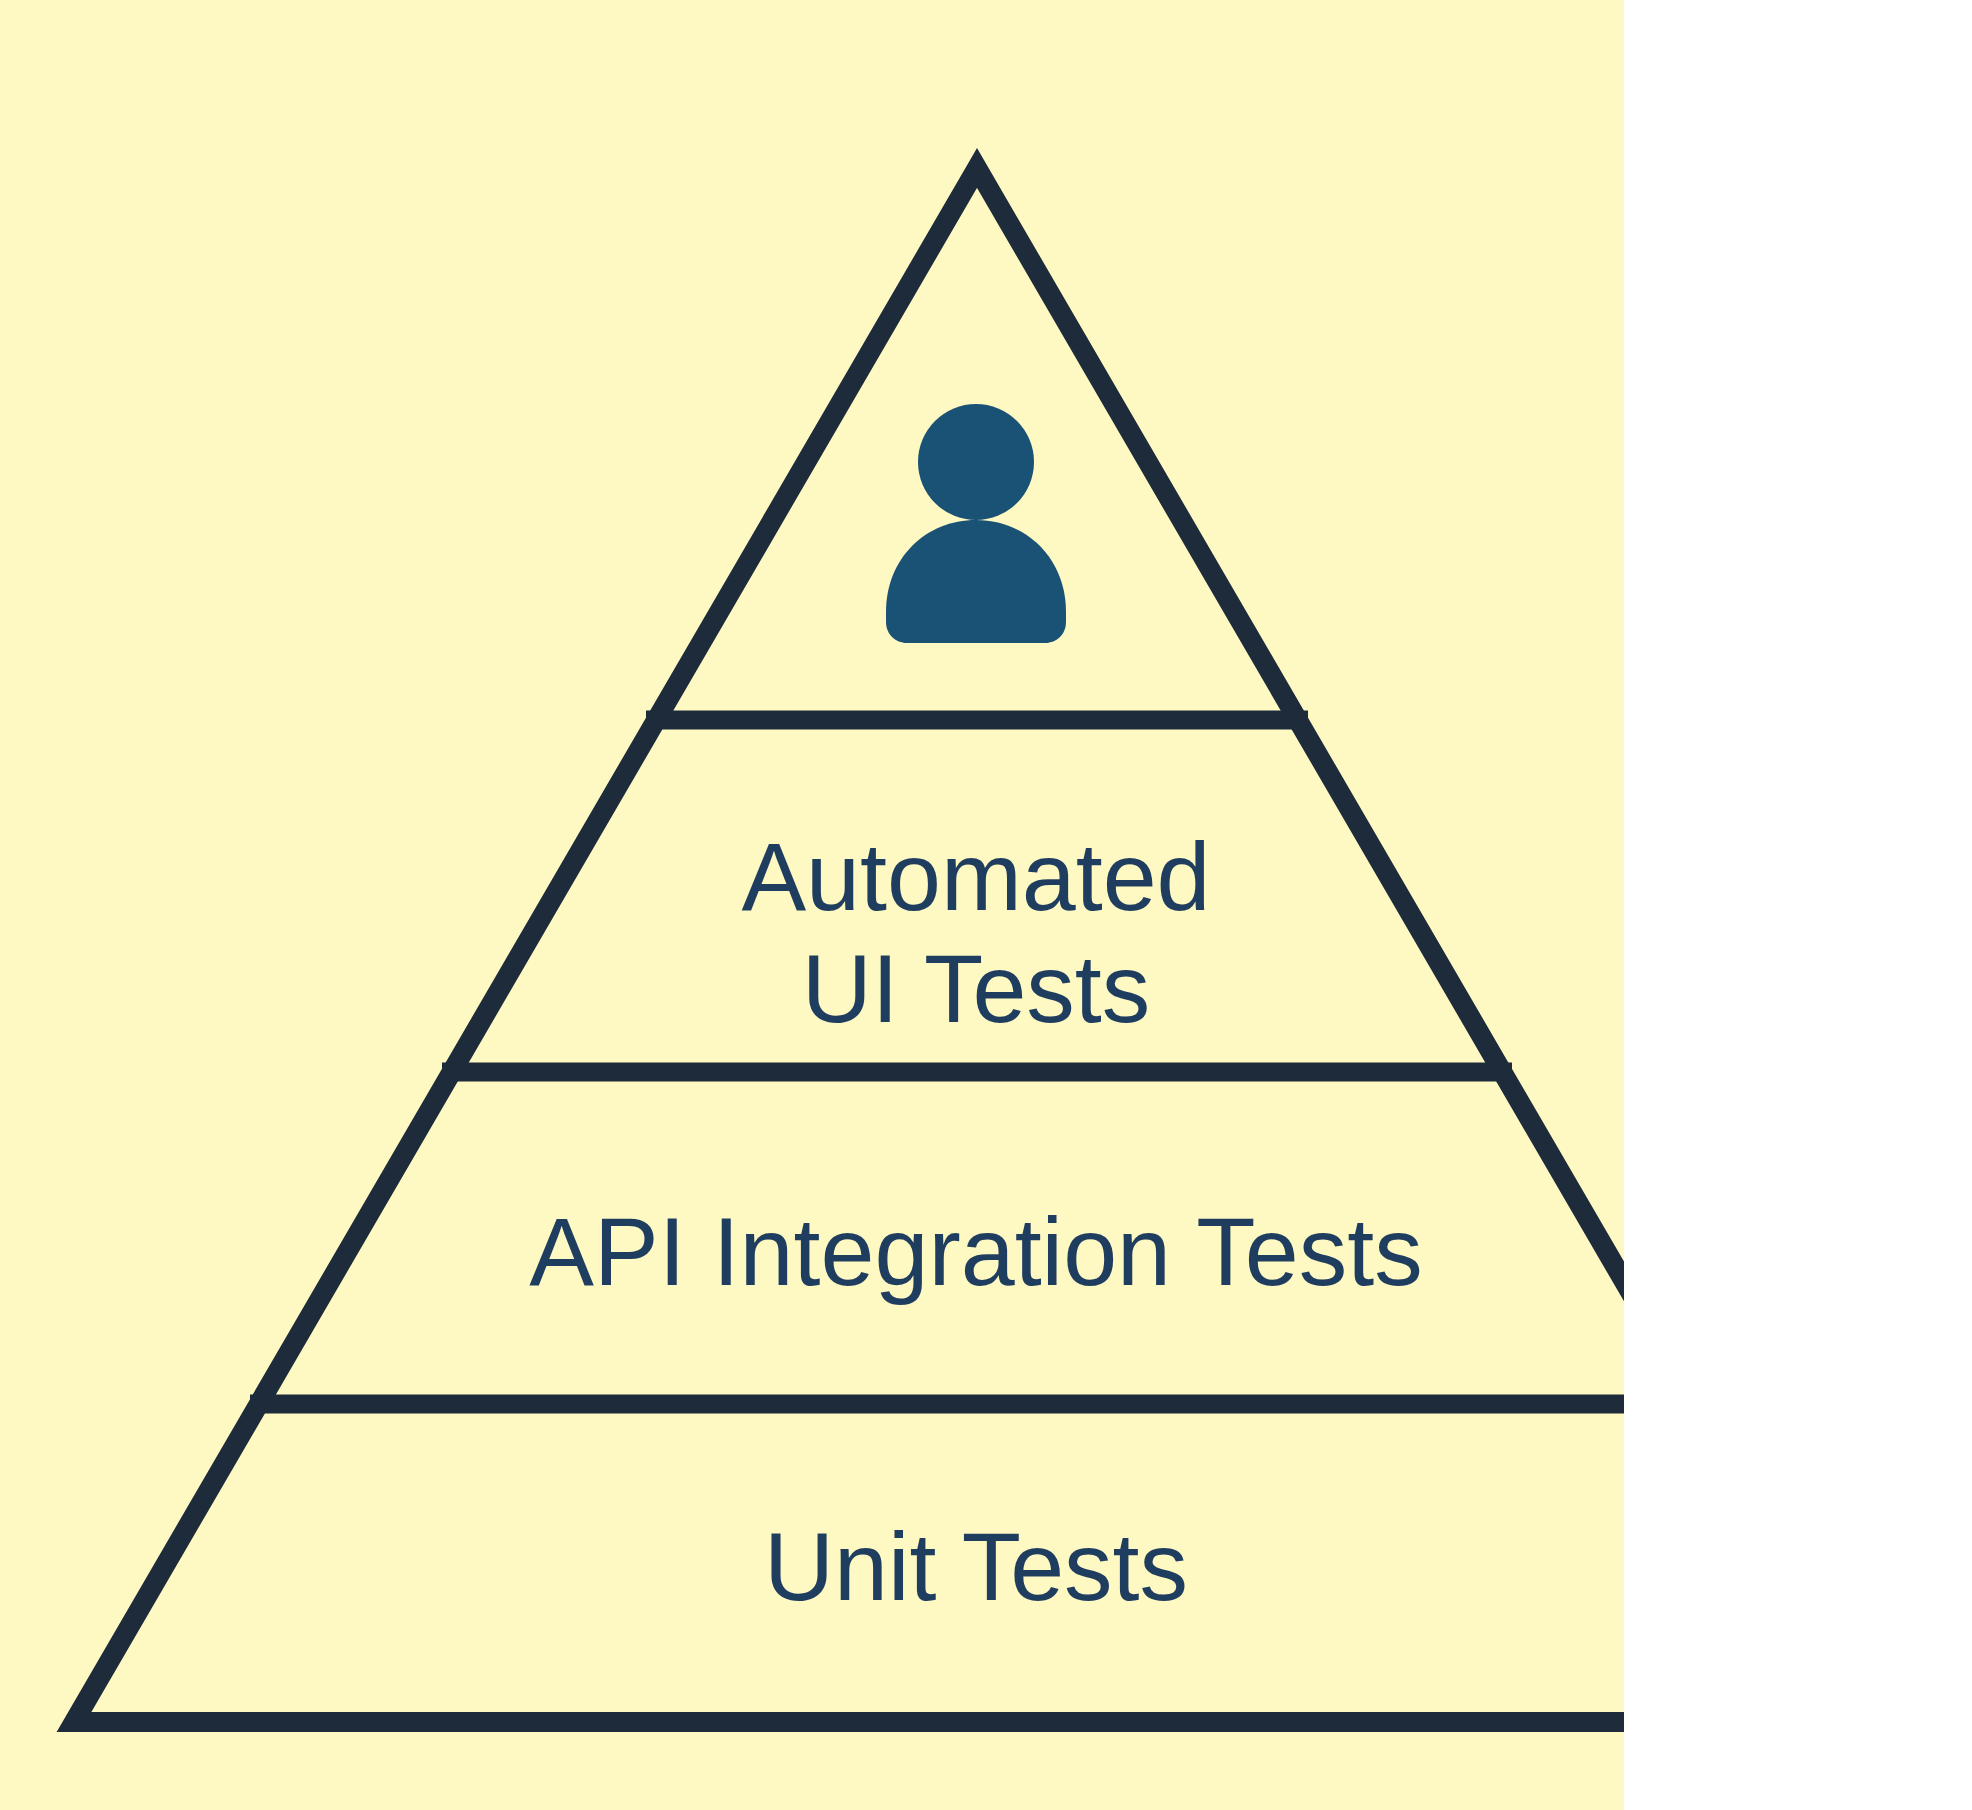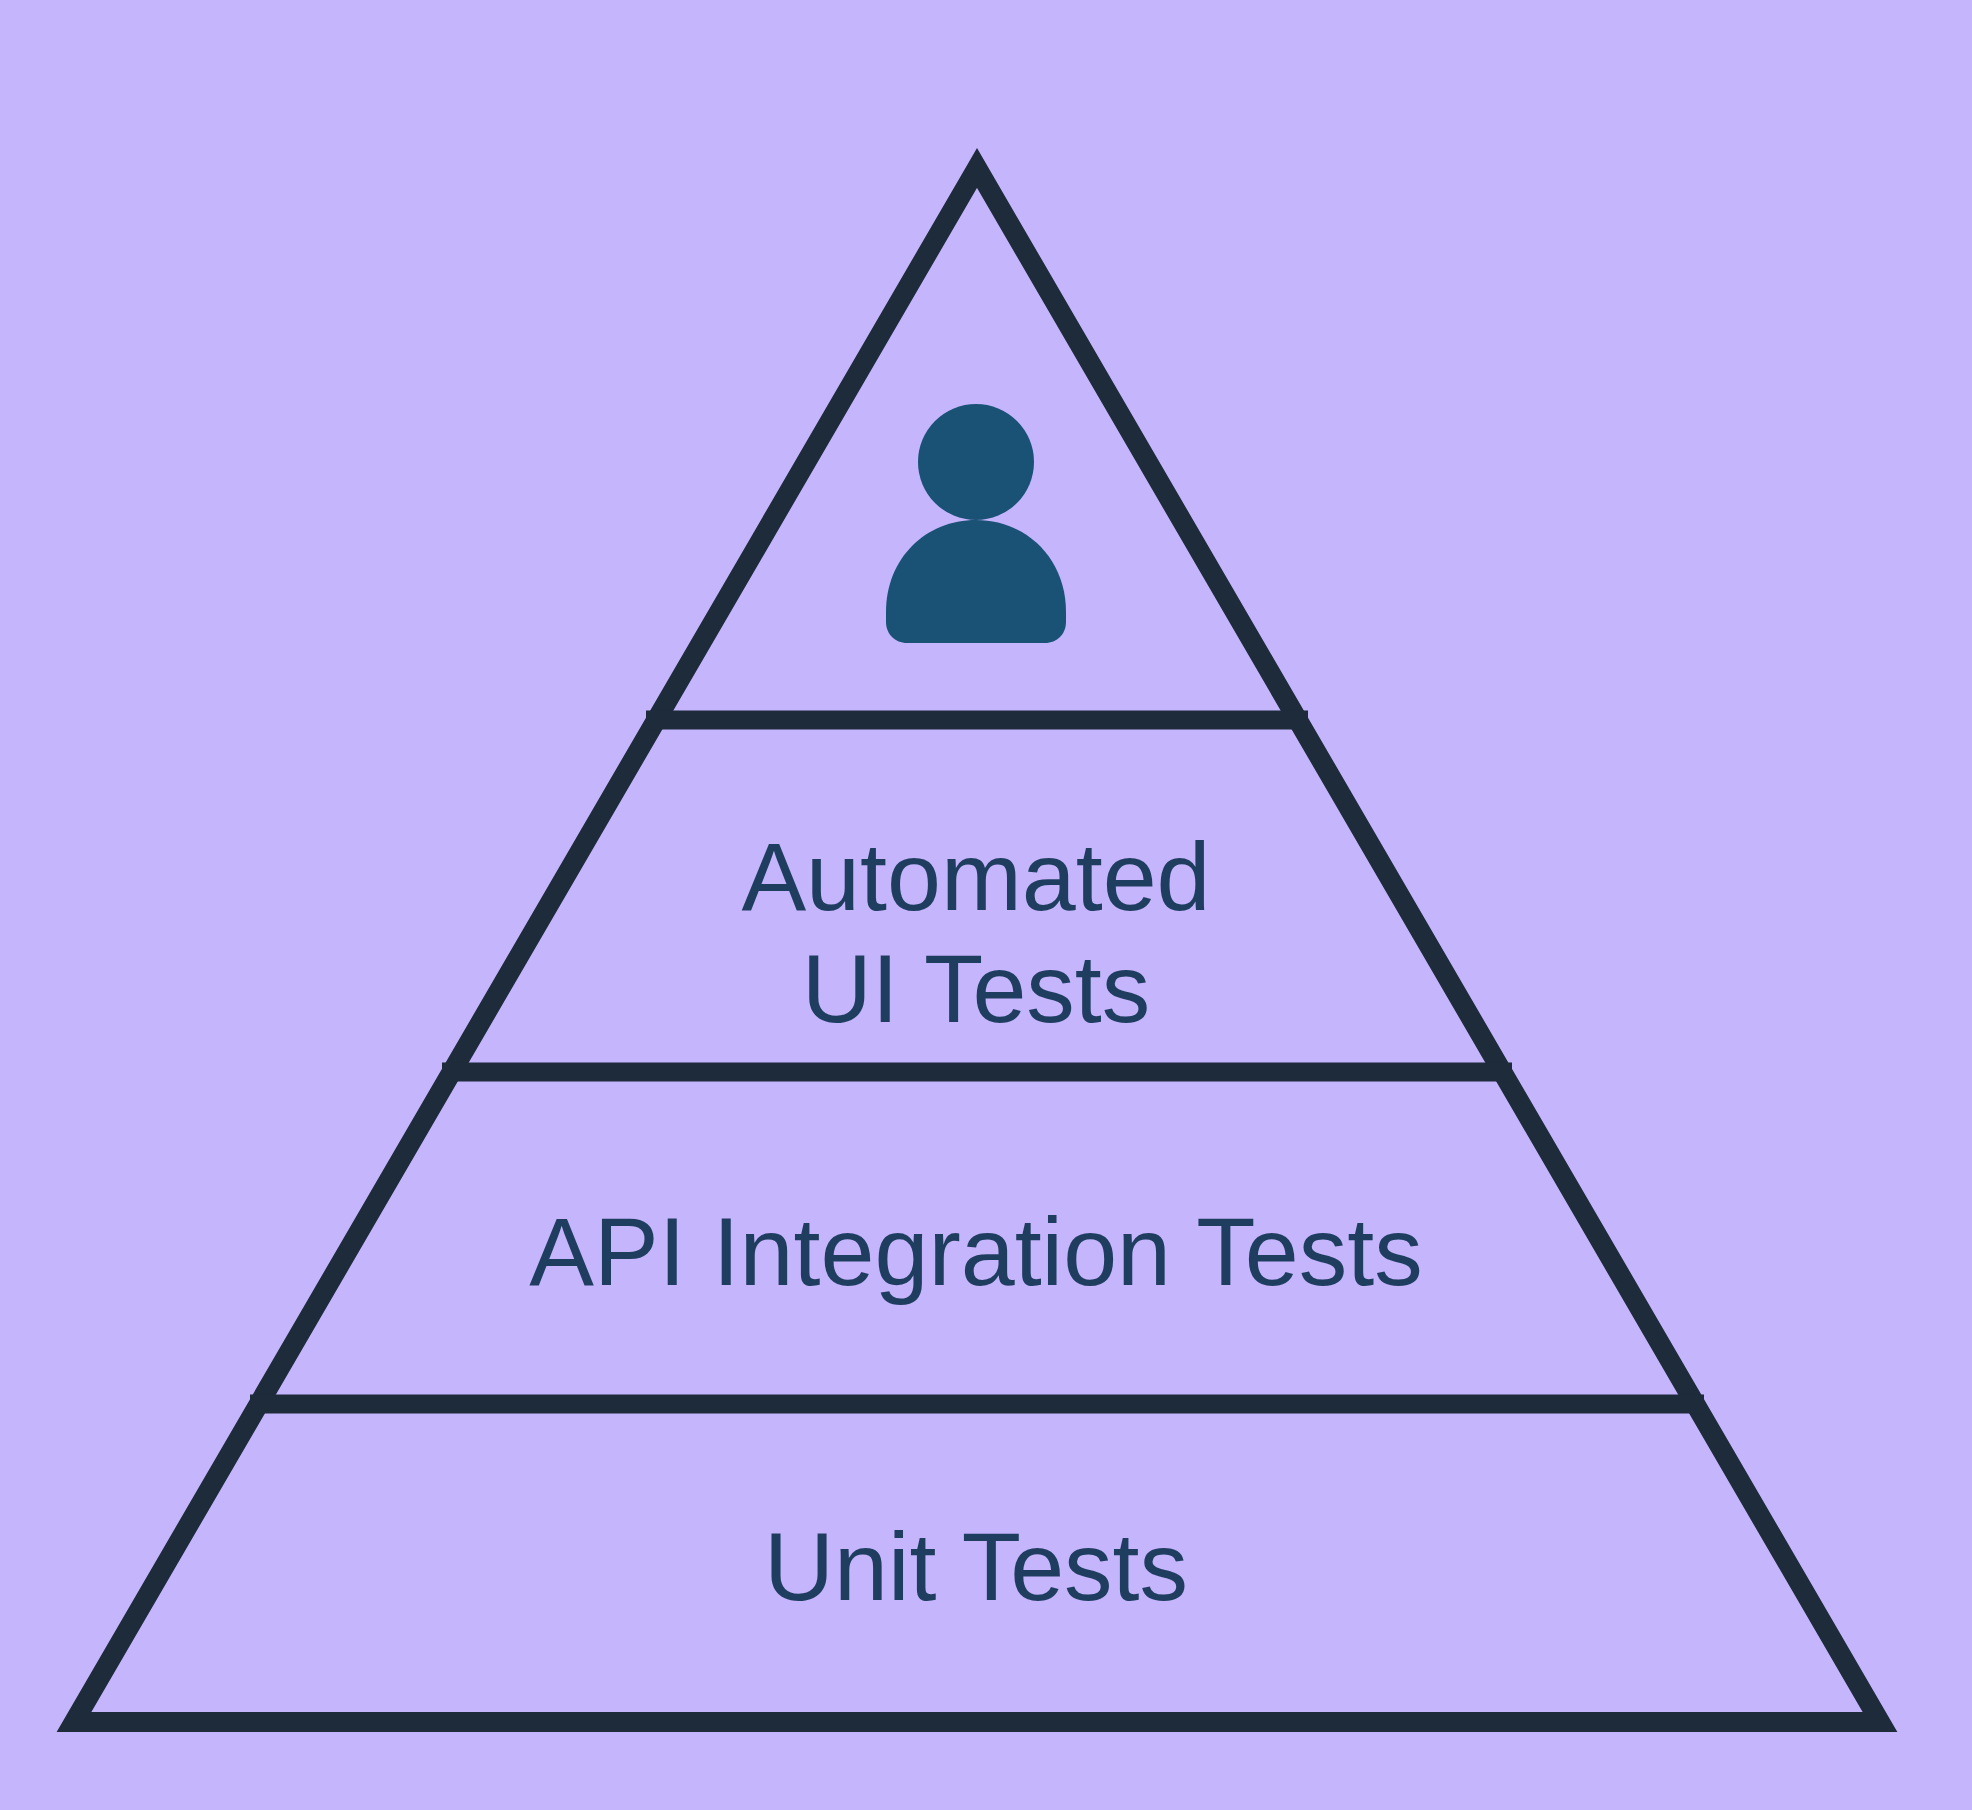--- a/index.html
+++ b/index.html
@@ -2,23 +2,23 @@
 <html><head>
 <meta charset="utf-8">
 <style>
   html, body {
     margin: 0;
     padding: 0;
     background: #ffffff;
   }
   .canvas {
     position: relative;
-    width: 1972px;
+    width: 1624px;
     height: 1810px;
-    background: #c4b5fd;
+    background: #fef9c3;
     overflow: hidden;
   }
   .canvas svg {
     display: block;
     width: 1972px;
     height: 1810px;
   }
   .level-label {
     font-family: "Liberation Sans", sans-serif;
     font-size: 97px;

